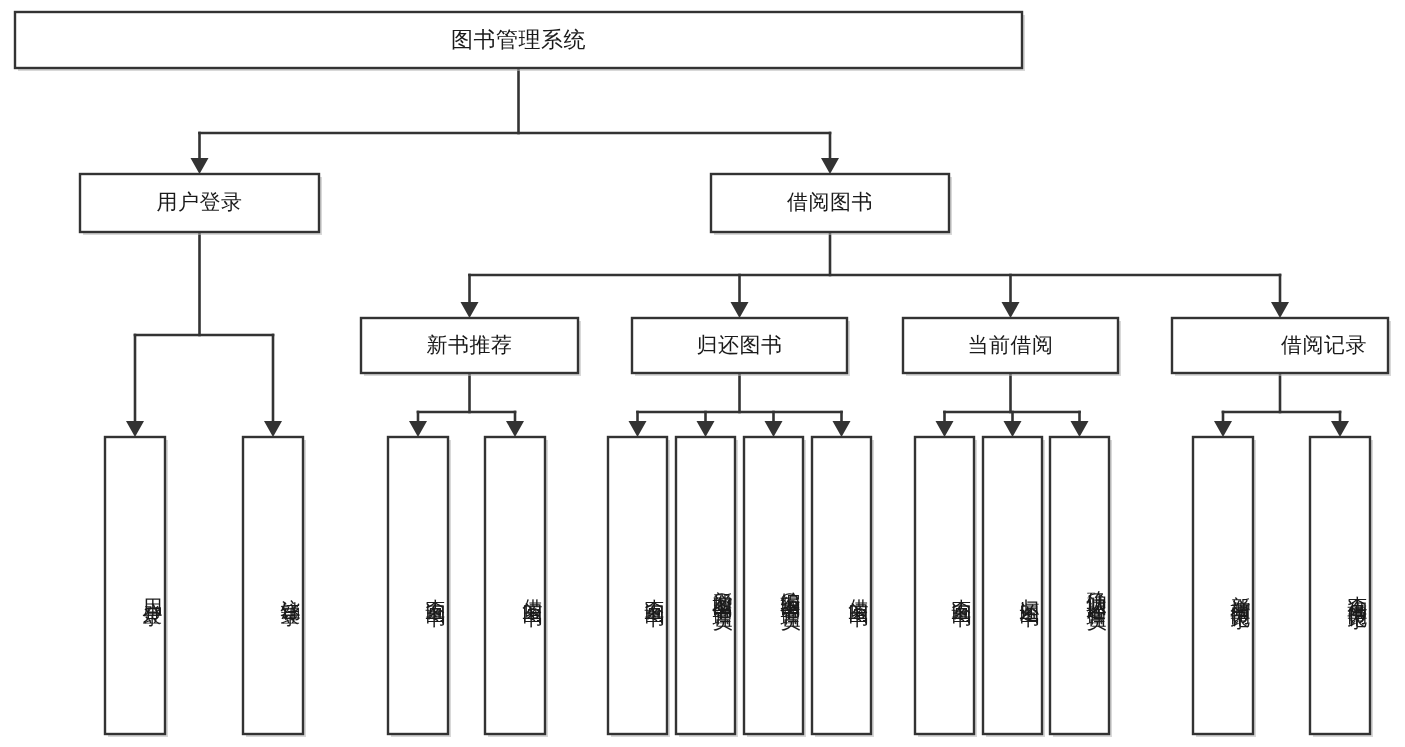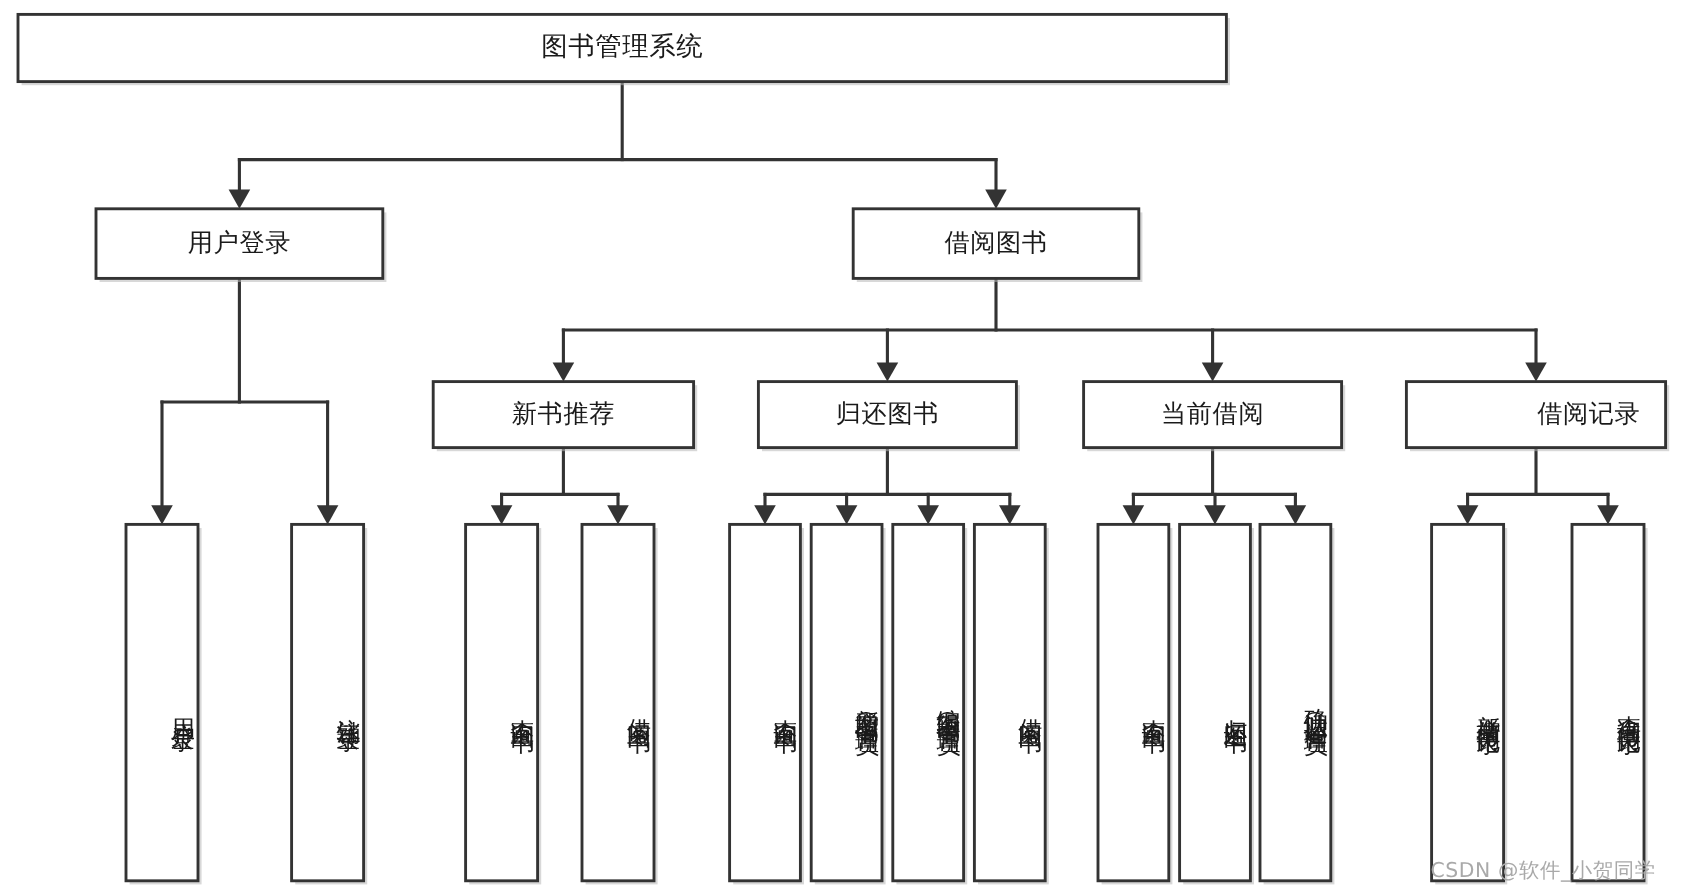--- a/index.html
+++ b/index.html
@@ -203,15 +203,14 @@
       <div class="node-label label-vertical" style="left: 676px; top: 437px; width: 59px; height: 297px;">新增图书（管理员）</div>
       <div class="node-label label-vertical" style="left: 744px; top: 437px; width: 59px; height: 297px;">编辑图书（管理员）</div>
       <div class="node-label label-vertical" style="left: 812px; top: 437px; width: 59px; height: 297px;">借阅图书</div>
       <div class="node-label label-vertical" style="left: 915px; top: 437px; width: 59px; height: 297px;">查询图书</div>
       <div class="node-label label-vertical" style="left: 983px; top: 437px; width: 59px; height: 297px;">归还图书</div>
       <div class="node-label label-vertical" style="left: 1050px; top: 437px; width: 59px; height: 297px;">确认归还（管理员）</div>
       <div class="node-label label-vertical" style="left: 1193px; top: 437px; width: 60px; height: 297px;">新增借阅记录</div>
       <div class="node-label label-vertical" style="left: 1310px; top: 437px; width: 60px; height: 297px;">查询借阅记录</div>
     </div>
 
-  <div class="watermark">CSDN @软件_小贺同学</div>
 
 </div>
 
 </body></html>

